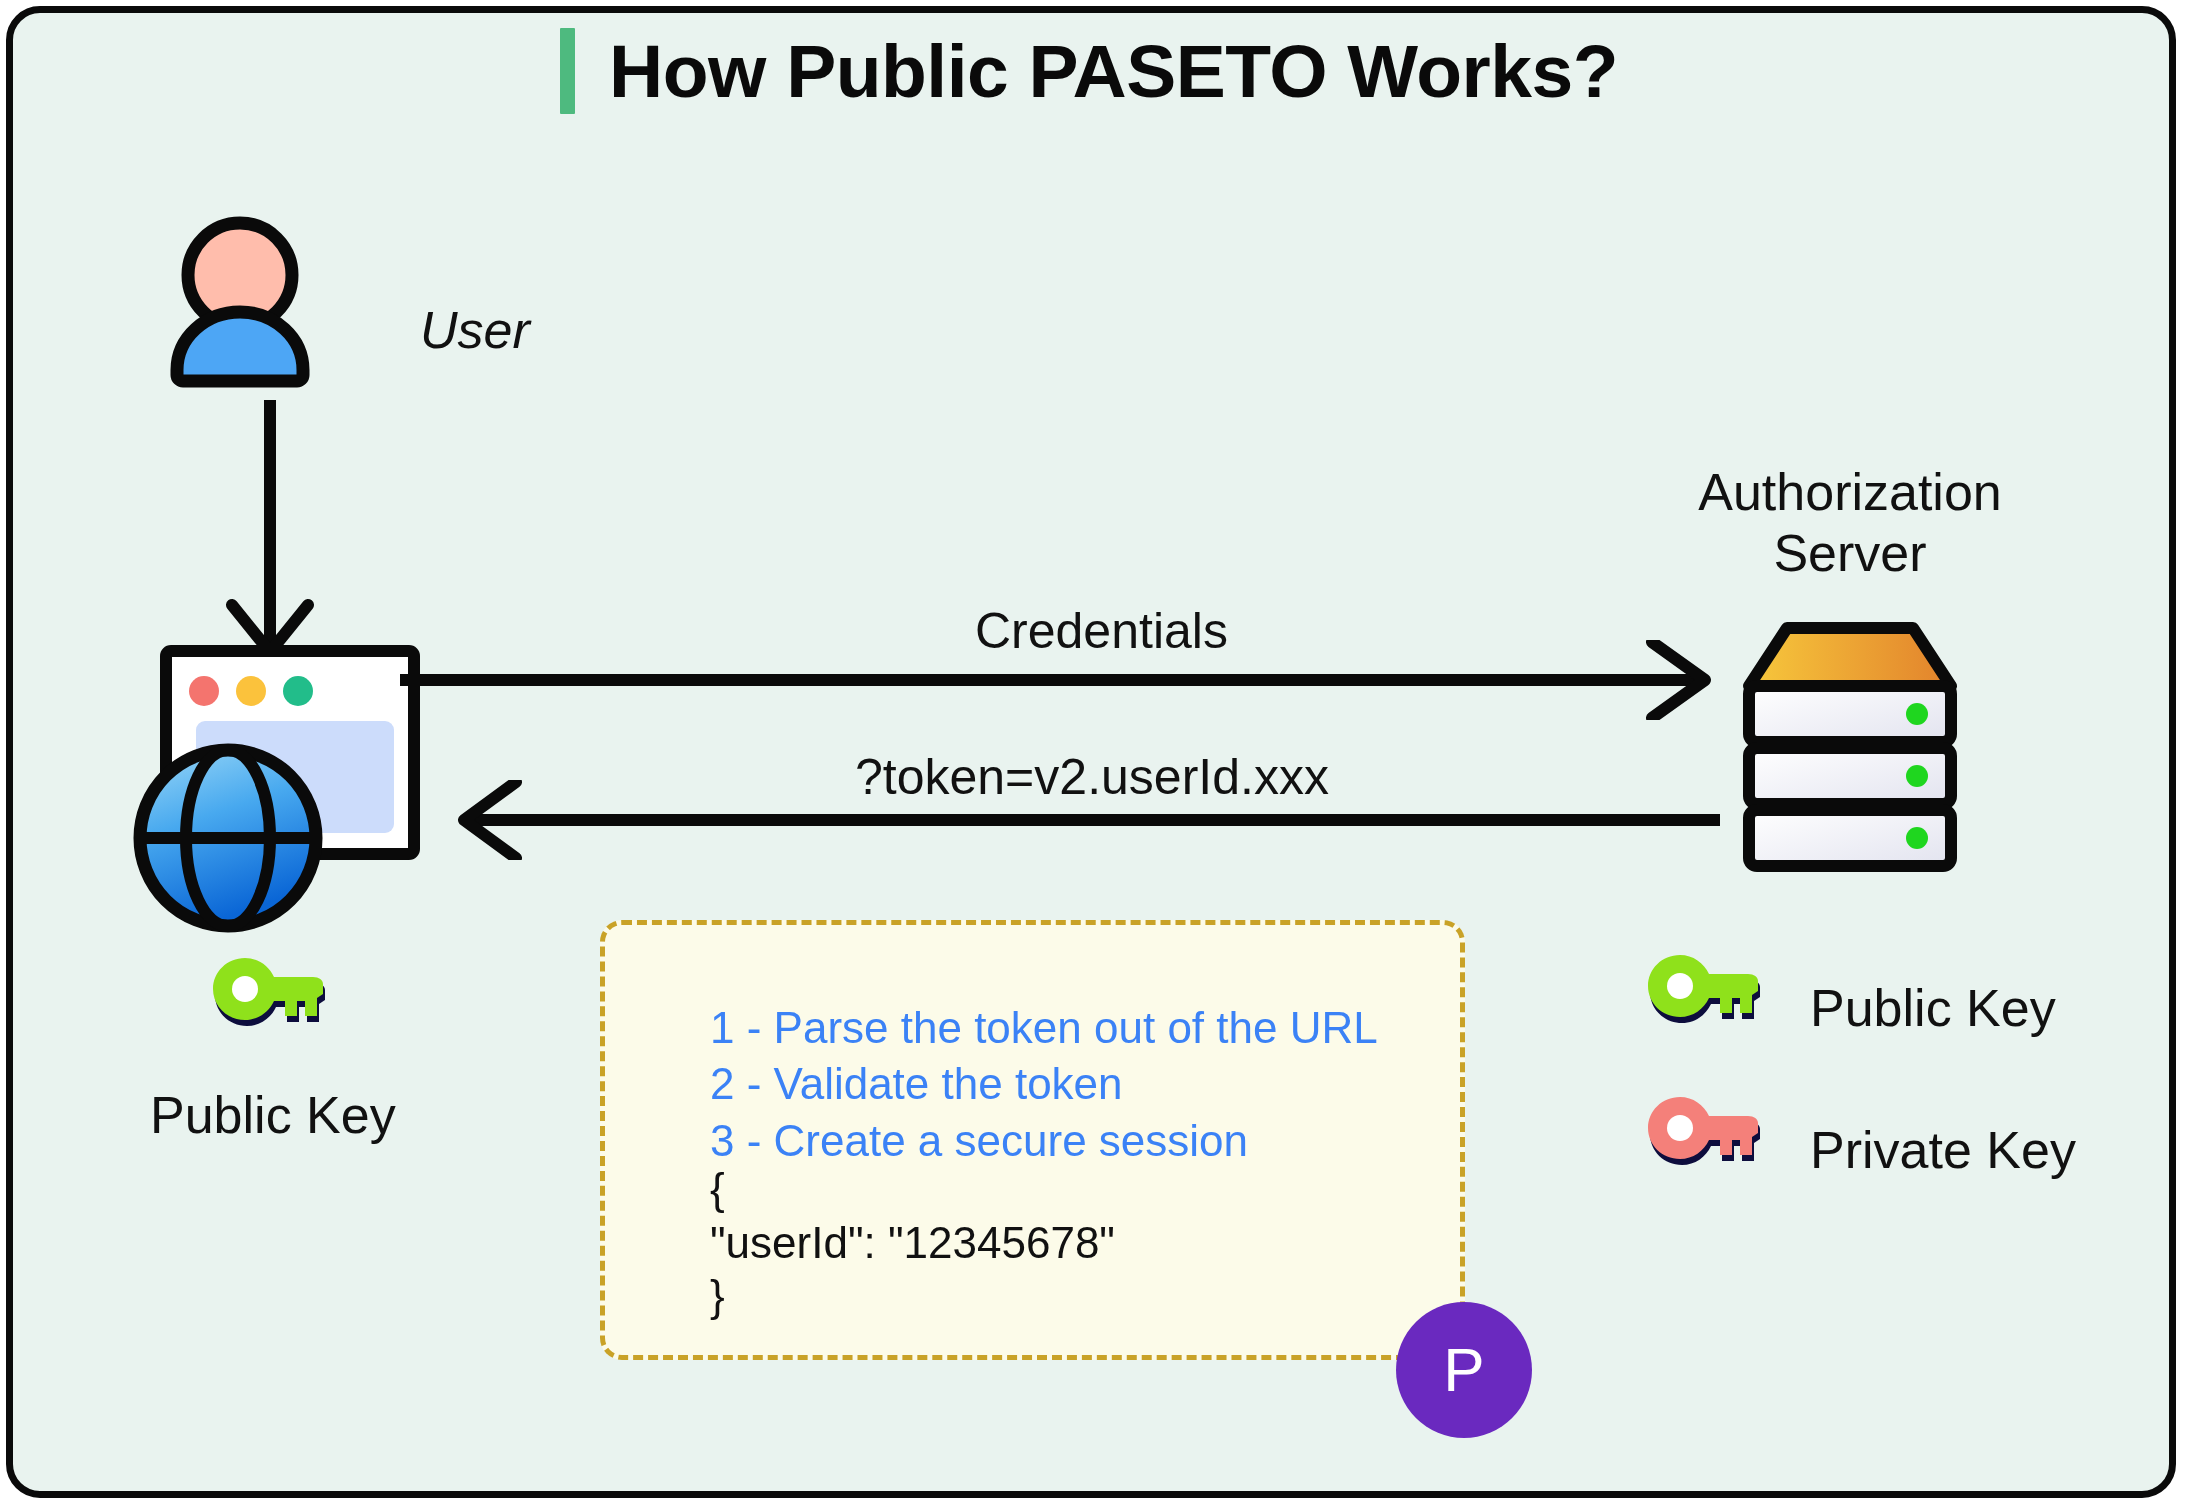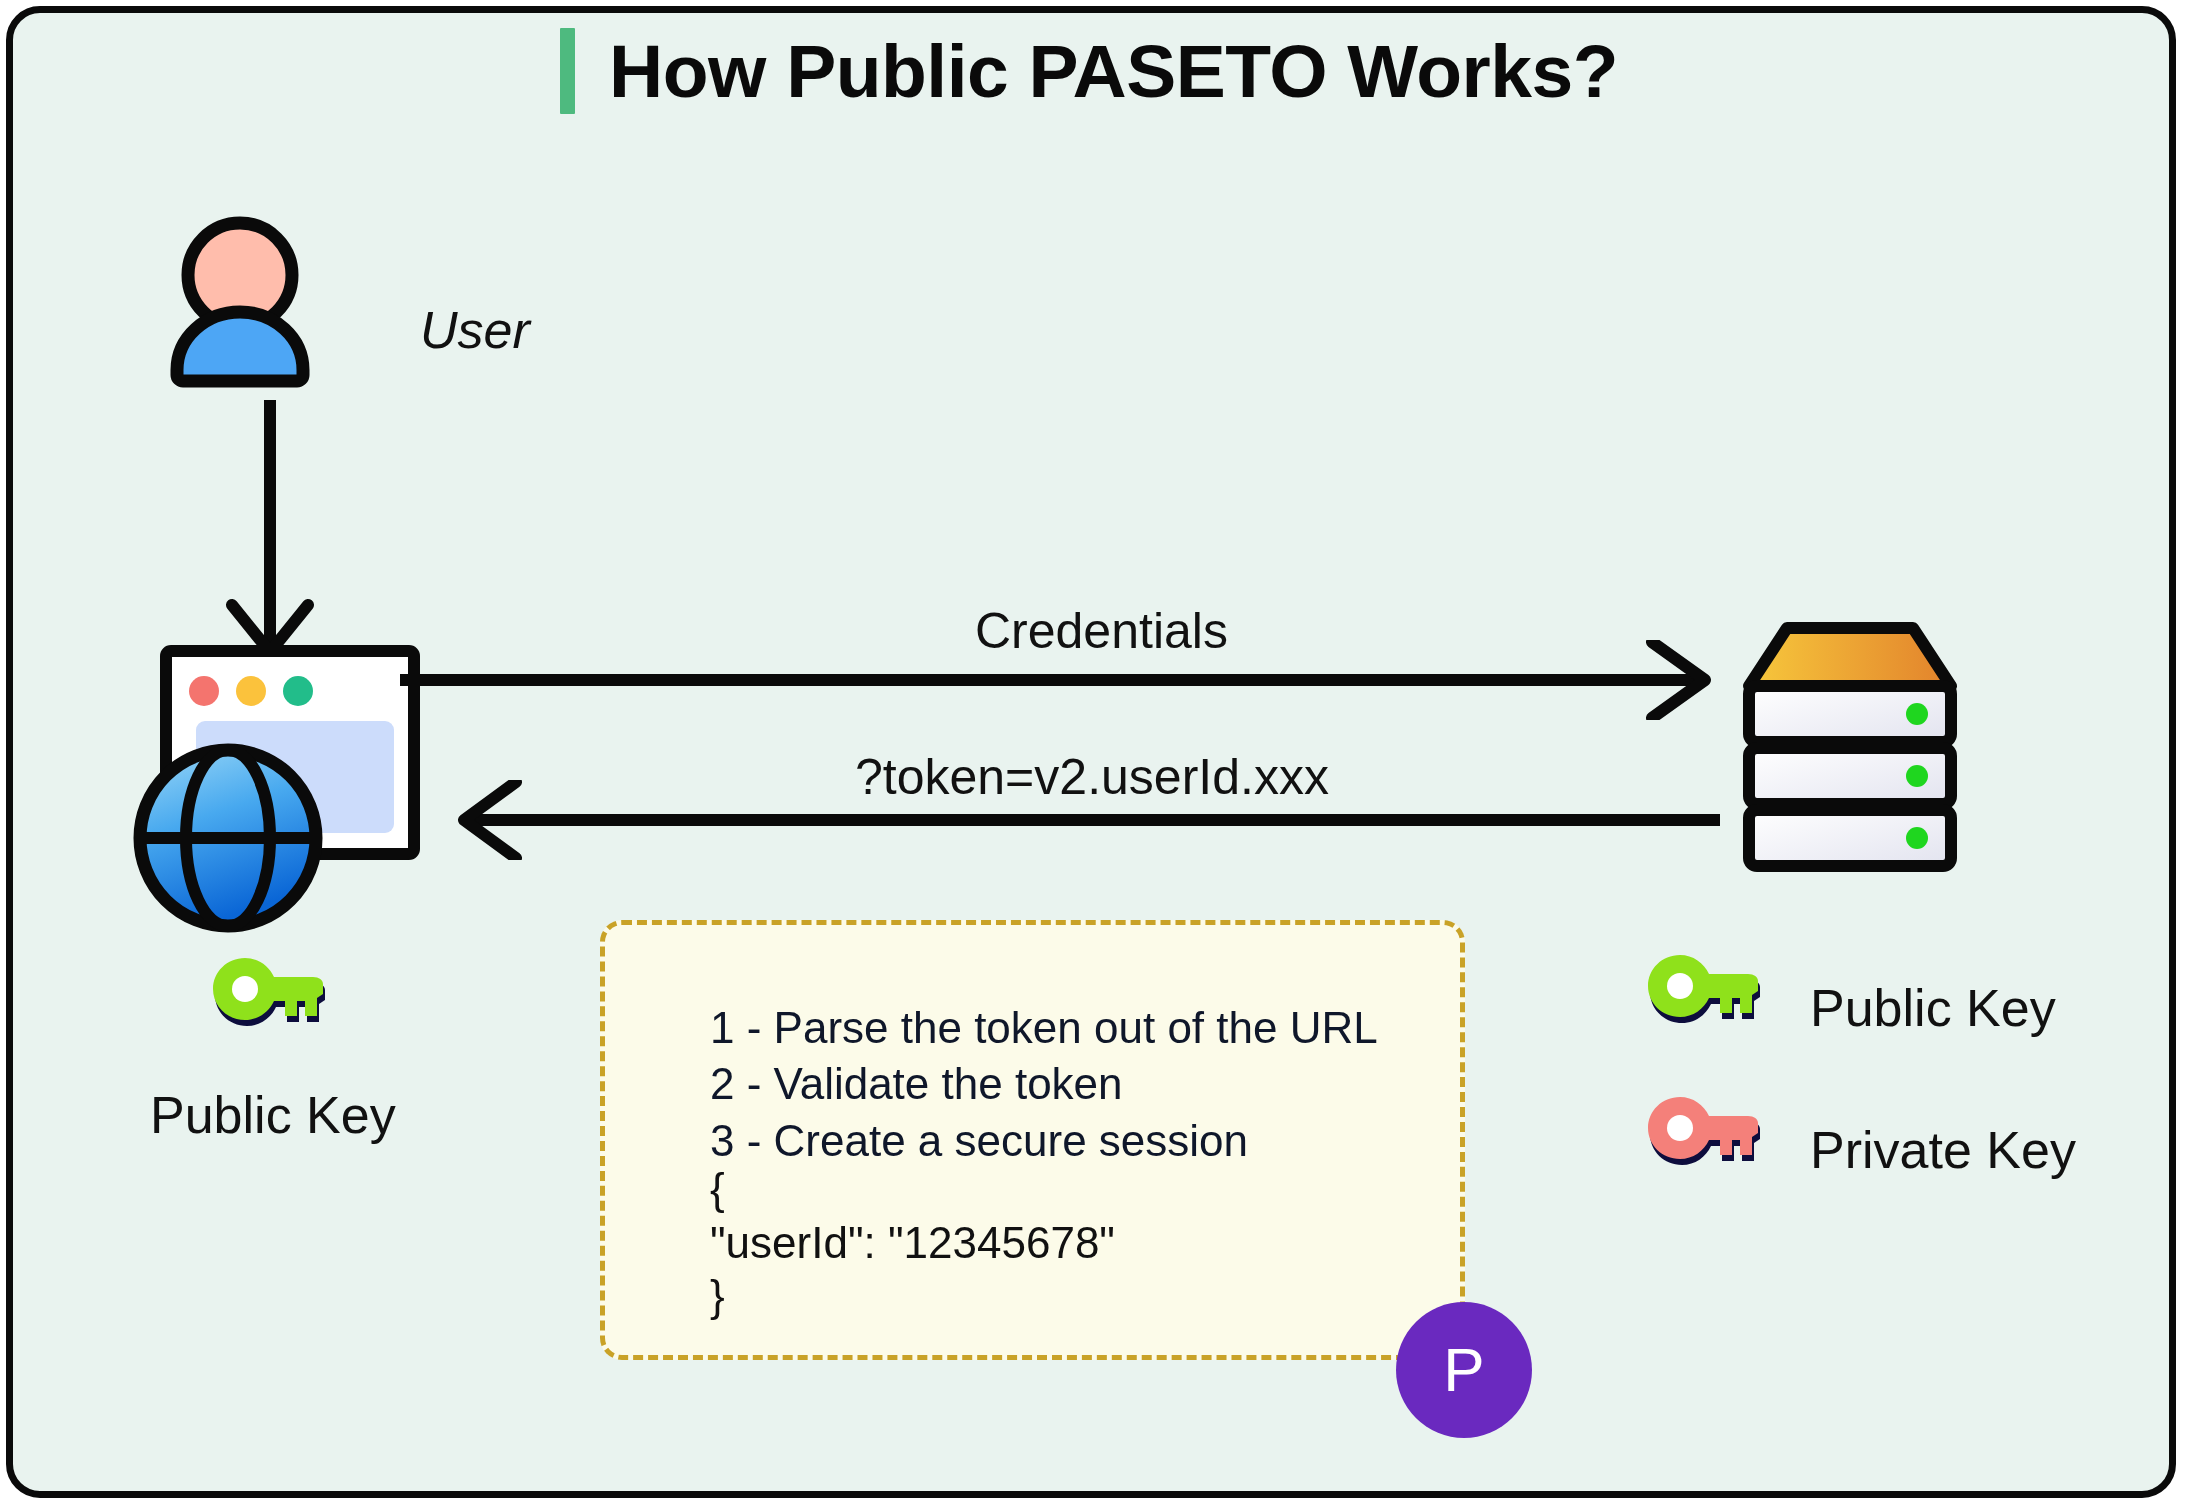--- a/index.html
+++ b/index.html
@@ -100,21 +100,21 @@
     box-sizing: border-box;
     background: #fcfbe9;
     border: 5px dashed #c9a227;
     border-radius: 22px;
   }
   .note-lines {
     position: absolute;
     left: 710px;
     top: 1000px;
     font-size: 44px;
-    color: #0f172a;
+    color: #3b82f6;
     line-height: 1.28;
     white-space: pre;
   }
   .note-json {
     position: absolute;
     left: 710px;
     top: 1162px;
     font-size: 44px;
     color: #111111;
     line-height: 1.22;
@@ -196,20 +196,21 @@
     <line x1="0" y1="40" x2="1300" y2="40" stroke="#0a0a0a" stroke-width="12"></line>
     <polyline points="1252,2 1305,40 1252,78" fill="none" stroke="#0a0a0a" stroke-width="12" stroke-linecap="round" stroke-linejoin="round"></polyline>
   </svg>
 
   <div class="lbl lbl-token">?token=v2.userId.xxx</div>
   <svg class="arrow-svg arrow-left" viewBox="0 0 1270 80">
     <line x1="18" y1="40" x2="1270" y2="40" stroke="#0a0a0a" stroke-width="12"></line>
     <polyline points="66,2 14,40 66,78" fill="none" stroke="#0a0a0a" stroke-width="12" stroke-linecap="round" stroke-linejoin="round"></polyline>
   </svg>
 
+  <div class="lbl lbl-authsrv"><span>Authorization</span><br><span>Server</span></div>
   <svg class="server" viewBox="0 0 230 255">
     <defs>
       <linearGradient id="srvTop" x1="0" y1="0" x2="1" y2="0">
         <stop offset="0%" stop-color="#f7c83c"></stop>
         <stop offset="100%" stop-color="#e2822c"></stop>
       </linearGradient>
       <linearGradient id="srvUnit" x1="0" y1="0" x2="1" y2="1">
         <stop offset="0%" stop-color="#ffffff"></stop>
         <stop offset="100%" stop-color="#e2e3ef"></stop>
       </linearGradient>

